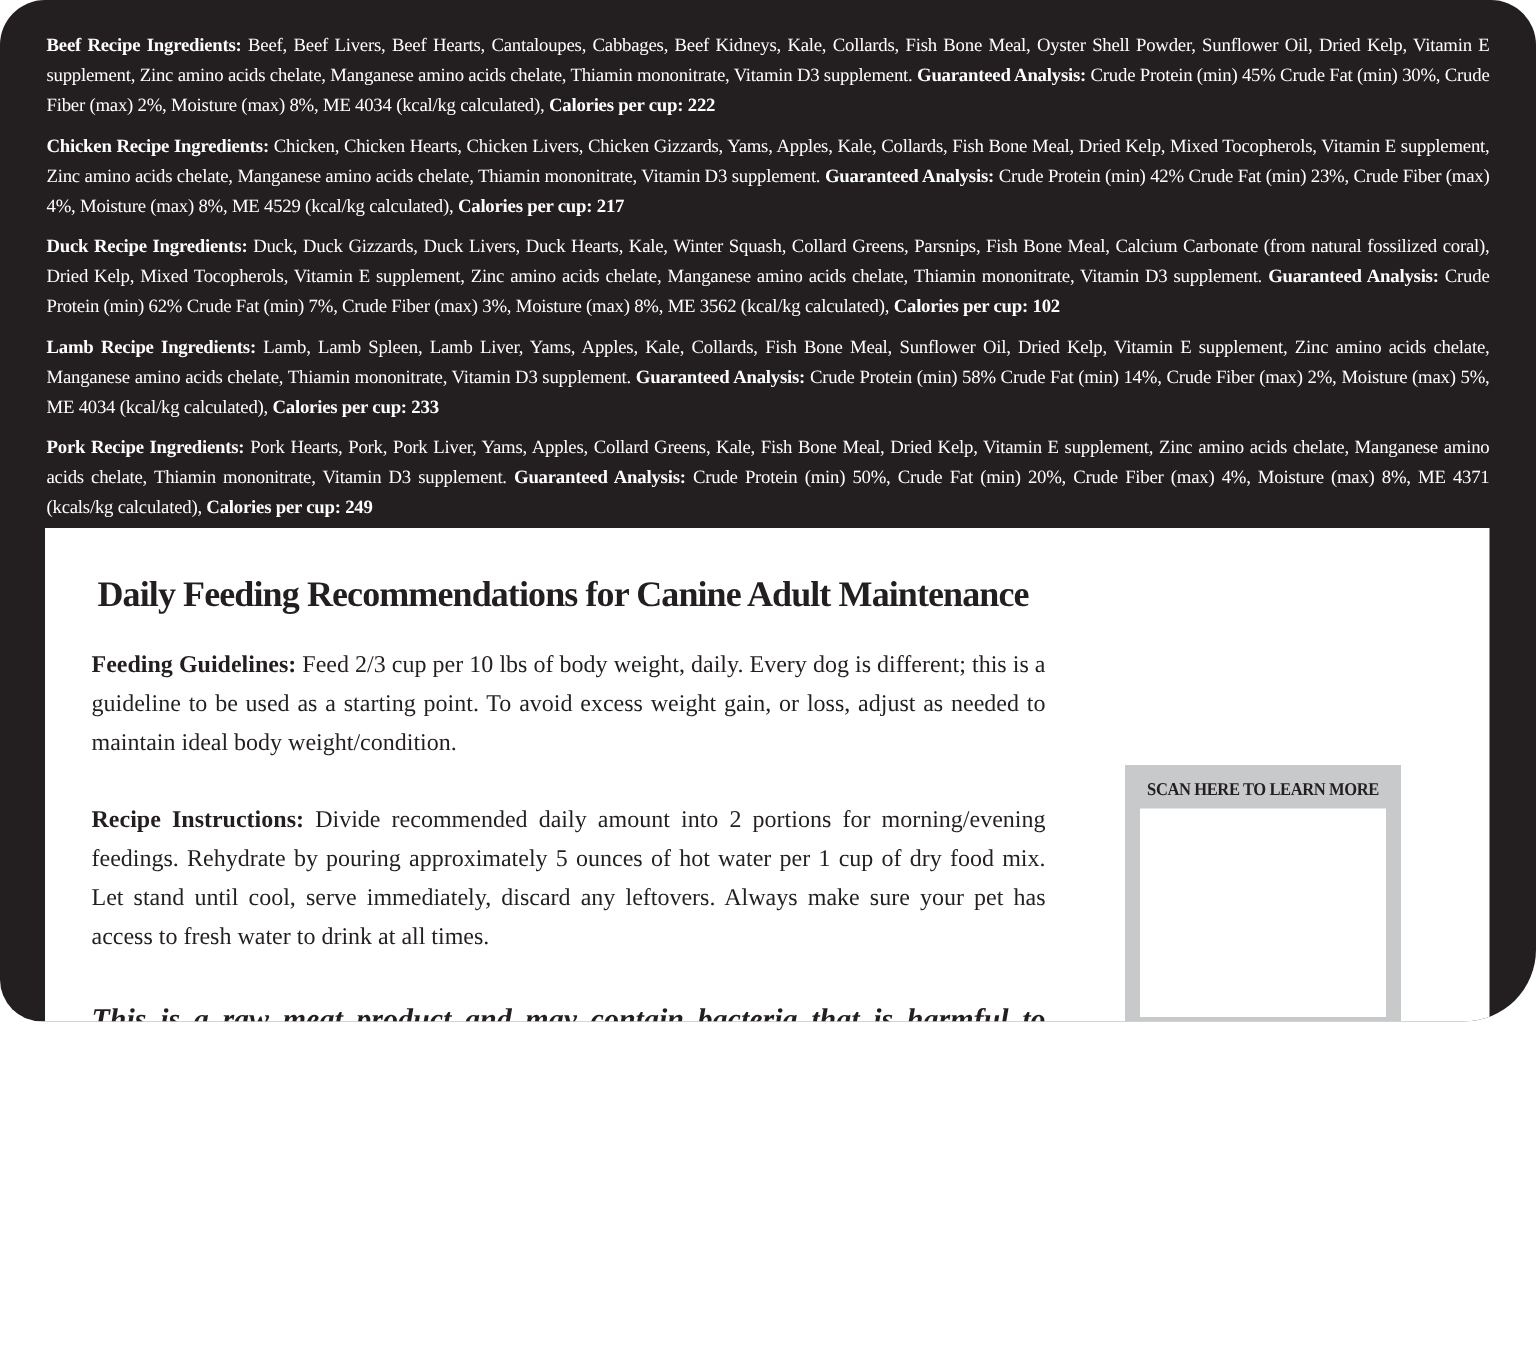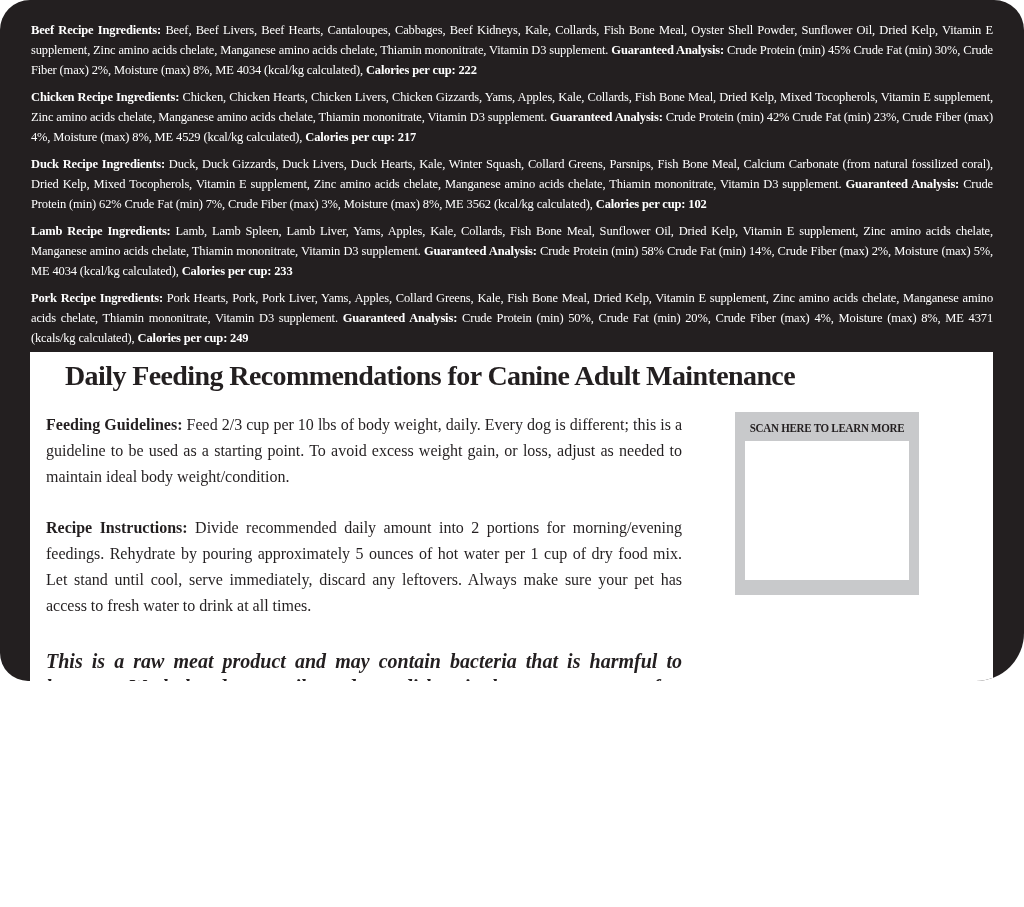--- a/index.html
+++ b/index.html
@@ -37,30 +37,30 @@
     position: absolute;
     left: 30px;
     top: 352px;
     width: 963px;
     height: 520px;
     background: var(--panel-bg, #ffffff);
     border-radius: 0 0 42px 0;
     color: var(--text-dark, #231f20);
   }
   .panel-title {
-    margin: 8px 35px 0 35px;
-    font-size: 28px;
+    margin: 32px 35px 0 35px;
+    font-size: 24px;
     font-weight: 700;
     letter-spacing: -0.6px;
     color: var(--text-dark, #231f20);
   }
   .panel-body {
     display: flex;
-    align-items: flex-start;
-    margin: 20px 0 0 16px;
+    align-items: center;
+    margin: 20px 0 0 31px;
   }
   .text-col { width: 636px; }
   .fsec {
     font-size: 16px;
     line-height: 26px;
     text-align: justify;
     margin: 0 0 25px 0;
   }
   .fsec b { font-weight: 700; }
   .fsec.last { margin-bottom: 0; }

